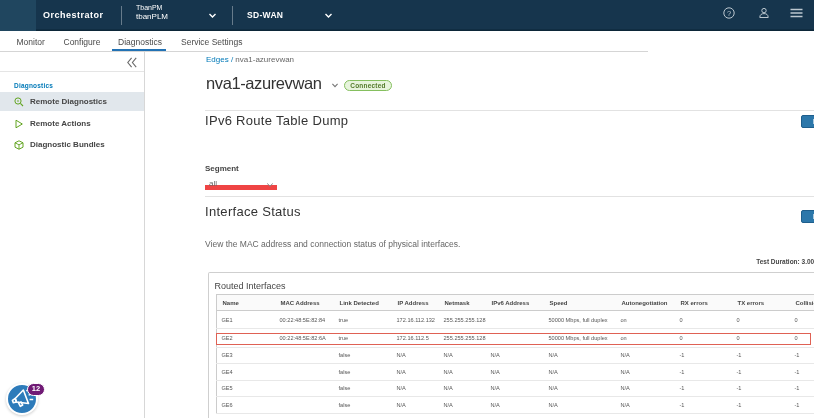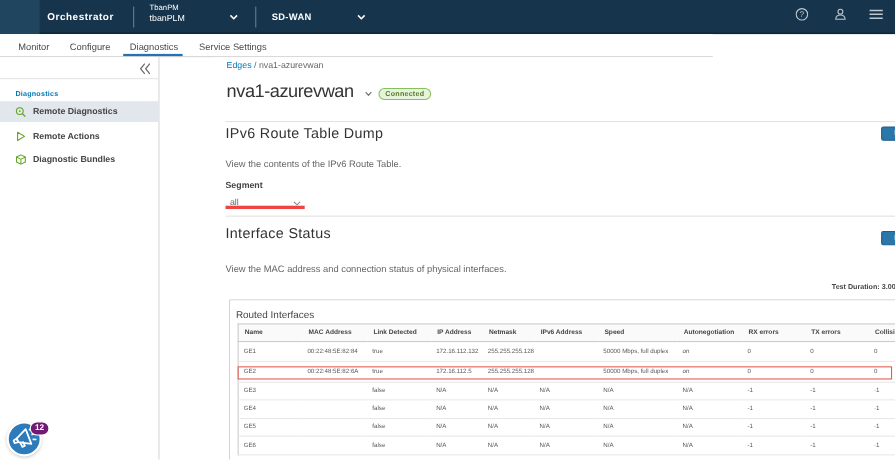--- a/index.html
+++ b/index.html
@@ -52,21 +52,21 @@
 .sect-title { position:absolute; left:11px; font-size:13px; color:#333; letter-spacing:.3px; }
 #st1 { top:60.5px; }
 #st2 { top:151.5px; }
 .run-btn { position:absolute; left:607px; width:41px; height:13px; background:#2c77aa; border:1px solid #1e5e8c; border-radius:2px; color:#fff; font-size:6.5px; font-weight:700; letter-spacing:1px; text-align:center; line-height:11px; }
 #run1 { top:63px; }
 #run2 { top:157.5px; }
 .desc { position:absolute; left:11px; font-size:8.5px; color:#666; }
 #d1 { top:92px; }
 #d2 { top:187px; }
 #seg-lbl { position:absolute; left:11px; top:112px; font-size:8px; font-weight:700; color:#454545; }
-#seg-sel { position:absolute; left:11px; top:126px; width:72px; height:12px; border-bottom:3px solid #ef4444; font-size:8px; color:#666; }
+#seg-sel { position:absolute; left:11px; top:126px; width:72px; height:12px; border-bottom:5px solid #ef4444; font-size:8px; color:#666; }
 #seg-sel .v { position:absolute; left:4px; top:1px; }
 #seg-sel svg { position:absolute; right:3px; top:3px; }
 #duration { position:absolute; right:3px; top:205.5px; font-size:6.5px; font-weight:700; color:#454545; }
 
 
 #panel { position:absolute; left:13.5px; top:220px; width:641px; height:146px; border:1px solid #cfcfcf; border-bottom:none; border-radius:2px 2px 0 0; background:#fff;padding-left:44px; }
 #panel-title { position:absolute; left:6px; top:7.5px; font-size:9px; color:#454545; }
 #grid { position:absolute; left:7px; top:20.8px; width:633.5px; border-collapse:collapse; table-layout:fixed; font-size:5.6px; }
 #grid th { border:1px solid #ccc; border-left:none; border-right:none; background:#fafafa; font-weight:700; color:#454545; text-align:left; height:16.5px; padding:0 0 0 6px; font-size:6px; }
 #grid th:first-child { border-left:1px solid #ccc; }
@@ -154,21 +154,20 @@
     <div id="crumb"><a>Edges /</a> nva1-azurevwan</div>
     <div id="title">nva1-azurevwan</div>
     <svg id="title-caret" width="8" height="7" viewBox="0 0 8 7">
         <path d="M1.4 1.8 L4 4.6 L6.6 1.8" fill="none" stroke="#777" stroke-width="1.1"></path>
       </svg>
     <div id="pill">Connected</div>
 
     <div class="sect-line" id="line1"></div>
     <div class="sect-title" id="st1">IPv6 Route Table Dump</div>
     <div class="run-btn" id="run1">RUN</div>
-    <div class="desc" id="d1">View the contents of the IPv6 Route Table.</div>
     <div id="seg-lbl">Segment</div>
     <div id="seg-sel">
         <span class="v">all</span>
         <svg width="8" height="8" viewBox="0 0 8 8">
           <path d="M1.2 2.5 L4 5.2 L6.8 2.5" fill="none" stroke="#888" stroke-width="1"></path>
         </svg>
       </div>
 
     <div class="sect-line" id="line2"></div>
     <div class="sect-title" id="st2">Interface Status</div>

